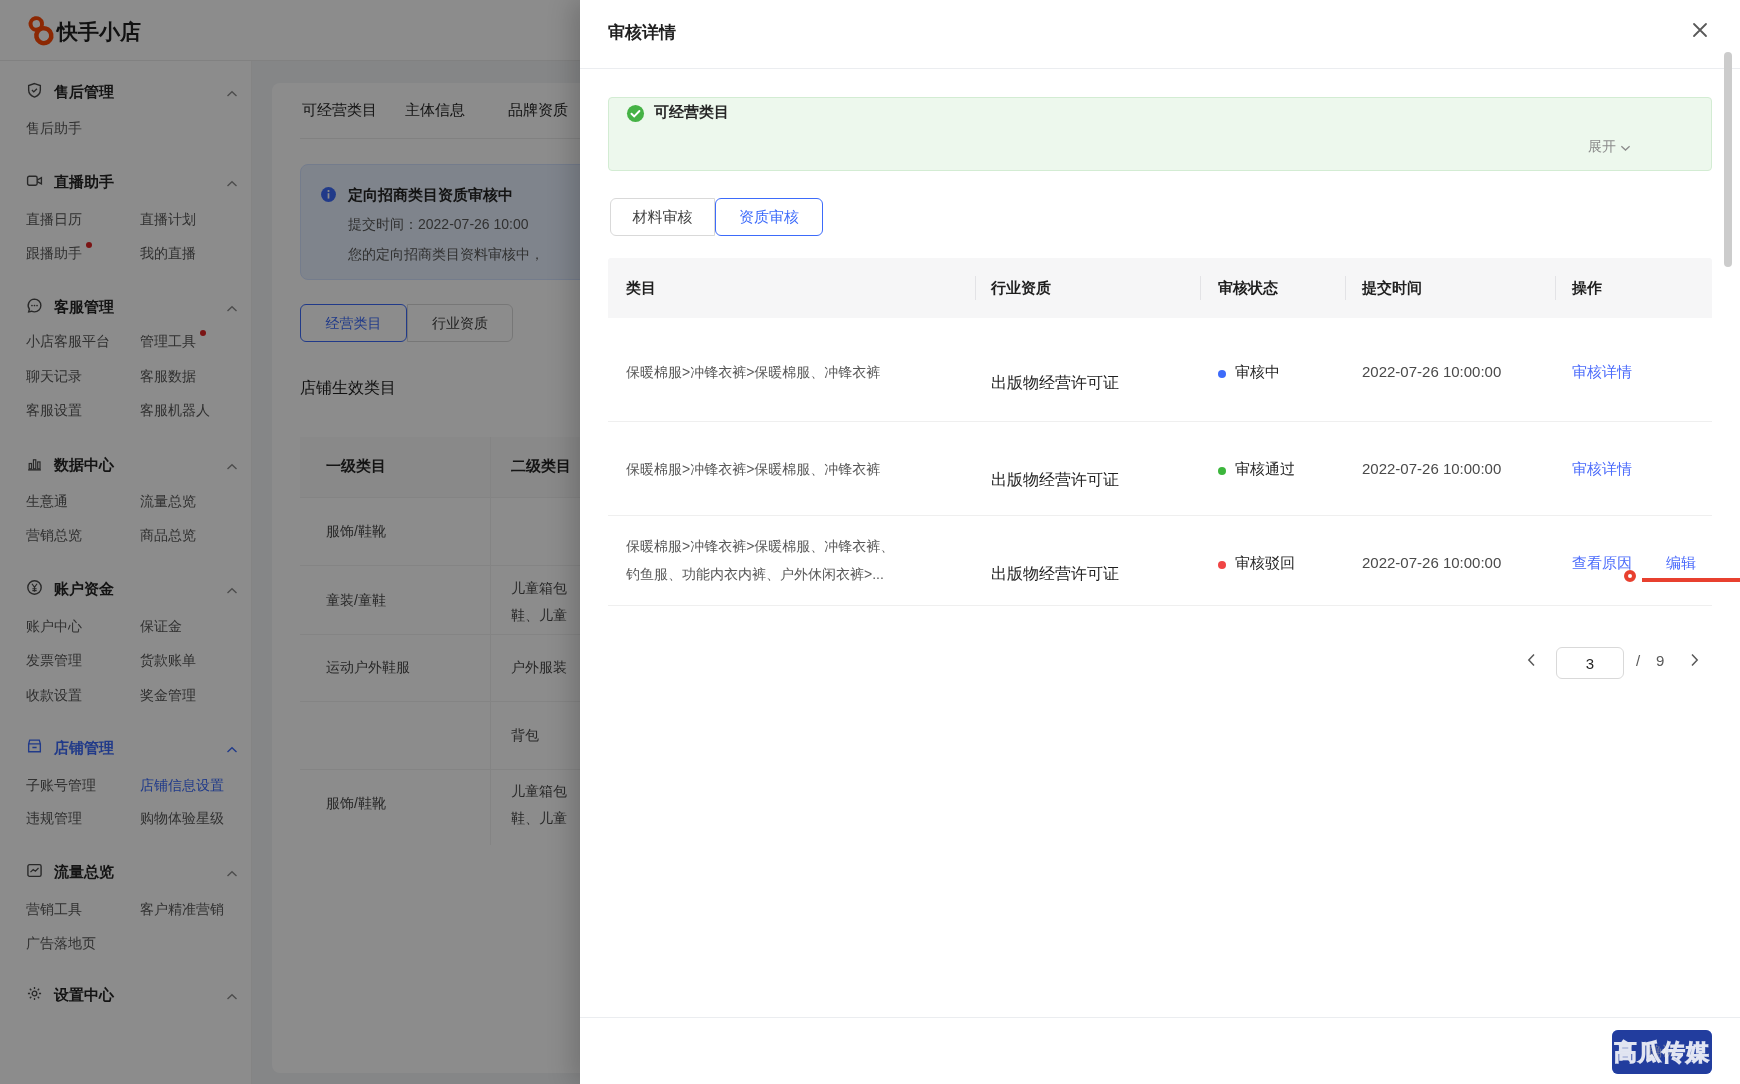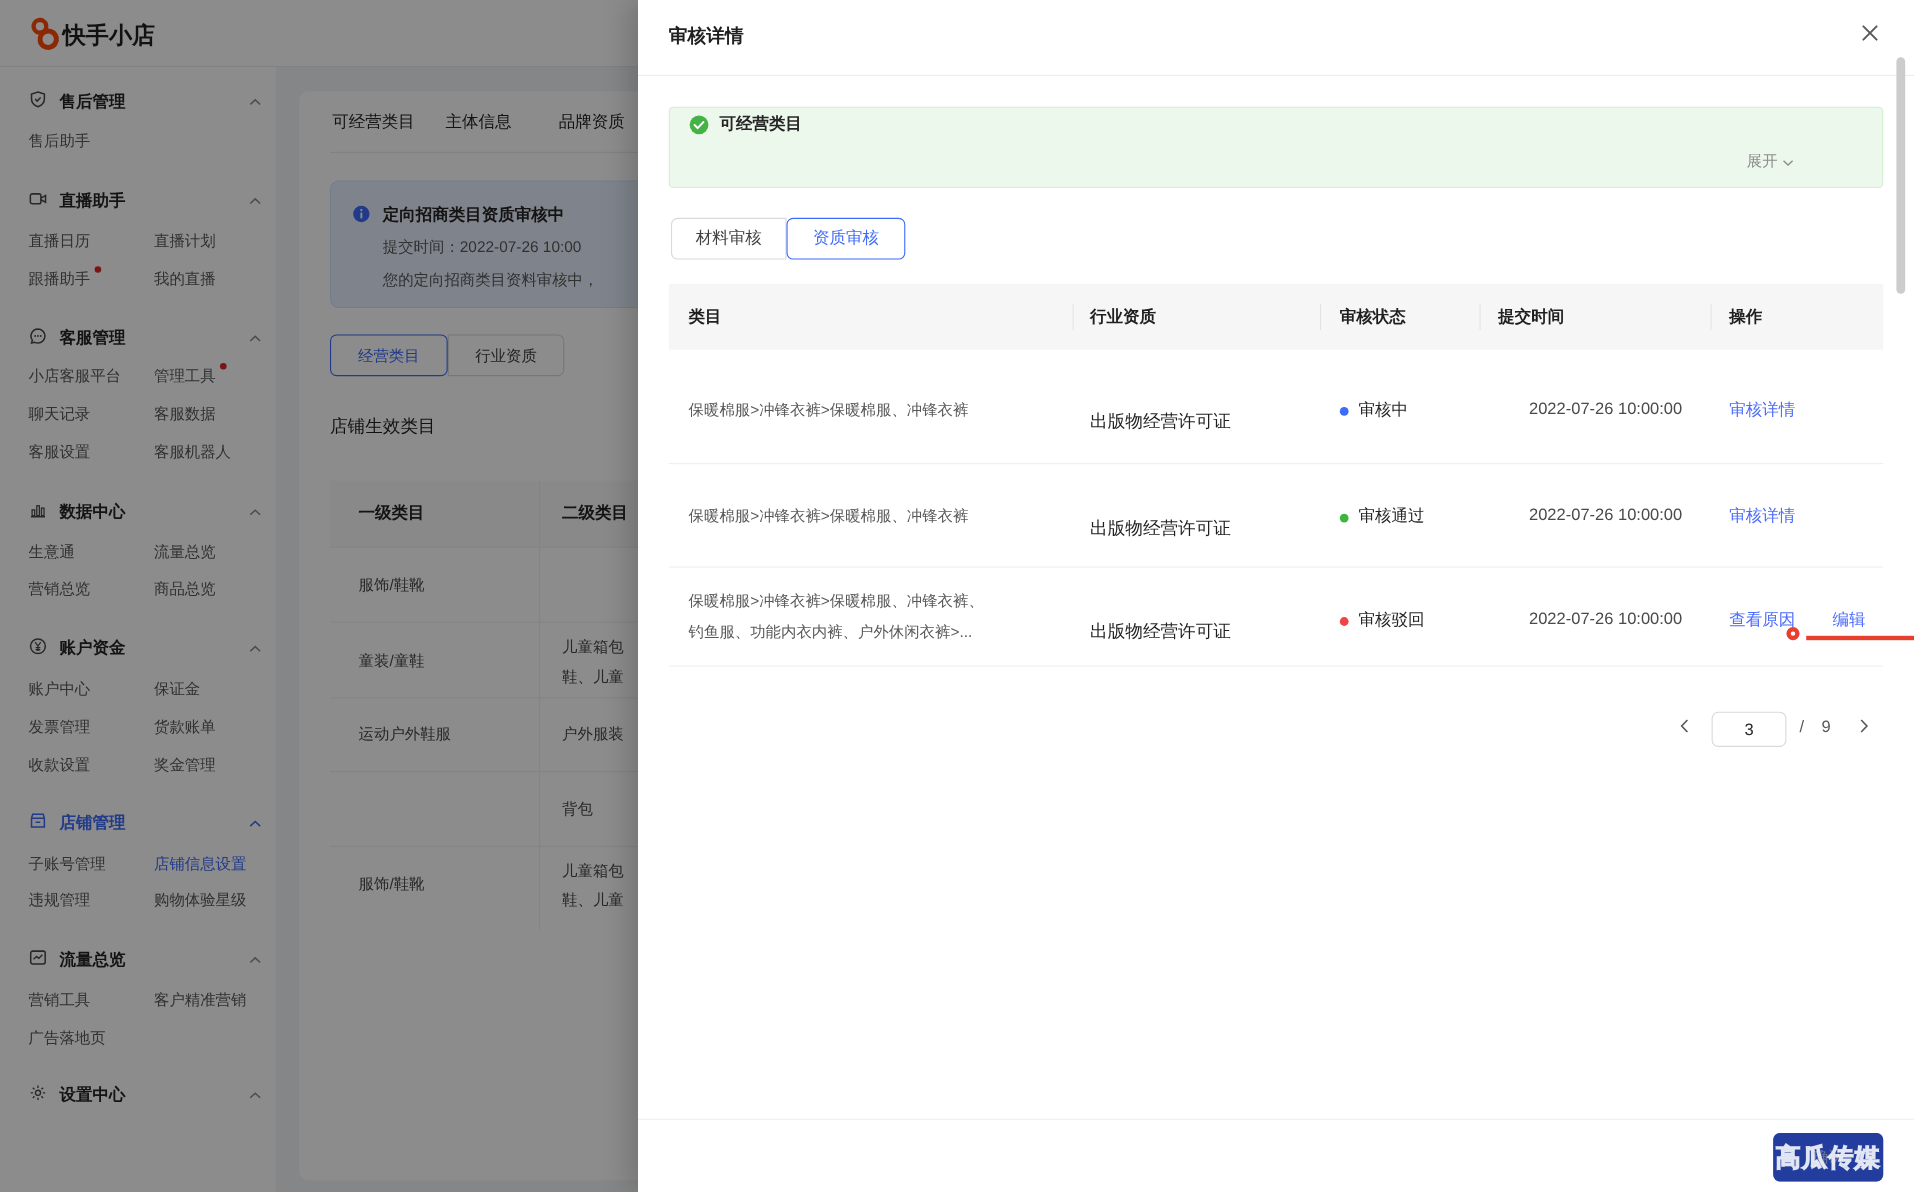--- a/index.html
+++ b/index.html
@@ -71,21 +71,21 @@
   .seg { position:absolute; top:198px; height:38px; line-height:36px; text-align:center; font-size:15px; background:#fff; cursor:pointer; }
   .seg.off { left:30px; width:105px; border:1px solid #d9d9d9; border-radius:6px 0 0 6px; color:#404040; }
   .seg.on  { left:135px; width:108px; border:1.5px solid #3d6bfa; border-radius:6px; color:#3d6bfa; z-index:2; }
 
   .tb-head { position:absolute; left:28px; top:258px; width:1104px; height:60px; background:#f6f6f7; border-radius:3px 3px 0 0; }
   .tb-hsep { position:absolute; top:276px; width:1px; height:24px; background:#e3e3e6; }
   .hcell { position:absolute; font-size:15px; font-weight:600; color:#1f1f1f; white-space:nowrap; }
   .tb-line { position:absolute; left:28px; width:1104px; height:1px; background:#efefef; }
   .cell-cat { position:absolute; left:46px; font-size:14px; color:#595959; white-space:nowrap; }
   .cell-cert { position:absolute; left:411px; font-size:16px; color:#1f1f1f; white-space:nowrap;margin-top:11px; }
-  .cell-time { position:absolute; left:782px; font-size:15px; color:#4a4a4a; white-space:nowrap;margin-left:28px; }
+  .cell-time { position:absolute; left:782px; font-size:15px; color:#4a4a4a; white-space:nowrap; }
   .st-dot { position:absolute; left:638px; width:8px; height:8px; border-radius:50%; }
   .st-txt { position:absolute; left:655px; font-size:15px; color:#262626; white-space:nowrap; }
   .lnk { position:absolute; font-size:15px; color:#4b6bfb; cursor:pointer; white-space:nowrap; }
 
   .pg-chev { position:absolute; top:652px; width:22px; height:22px; cursor:pointer; }
   .pg-input { position:absolute; left:976px; top:647px; width:68px; height:32px; border:1px solid #d9d9d9; border-radius:6px;
               text-align:center; font-size:15px; color:#262626; outline:none; font-family:inherit; }
   .pg-txt { position:absolute; top:652px; font-size:15px; color:#595959; }
 
   .ft-div { position:absolute; left:0; top:1017px; width:1160px; height:1px; background:#ebedf0; }

